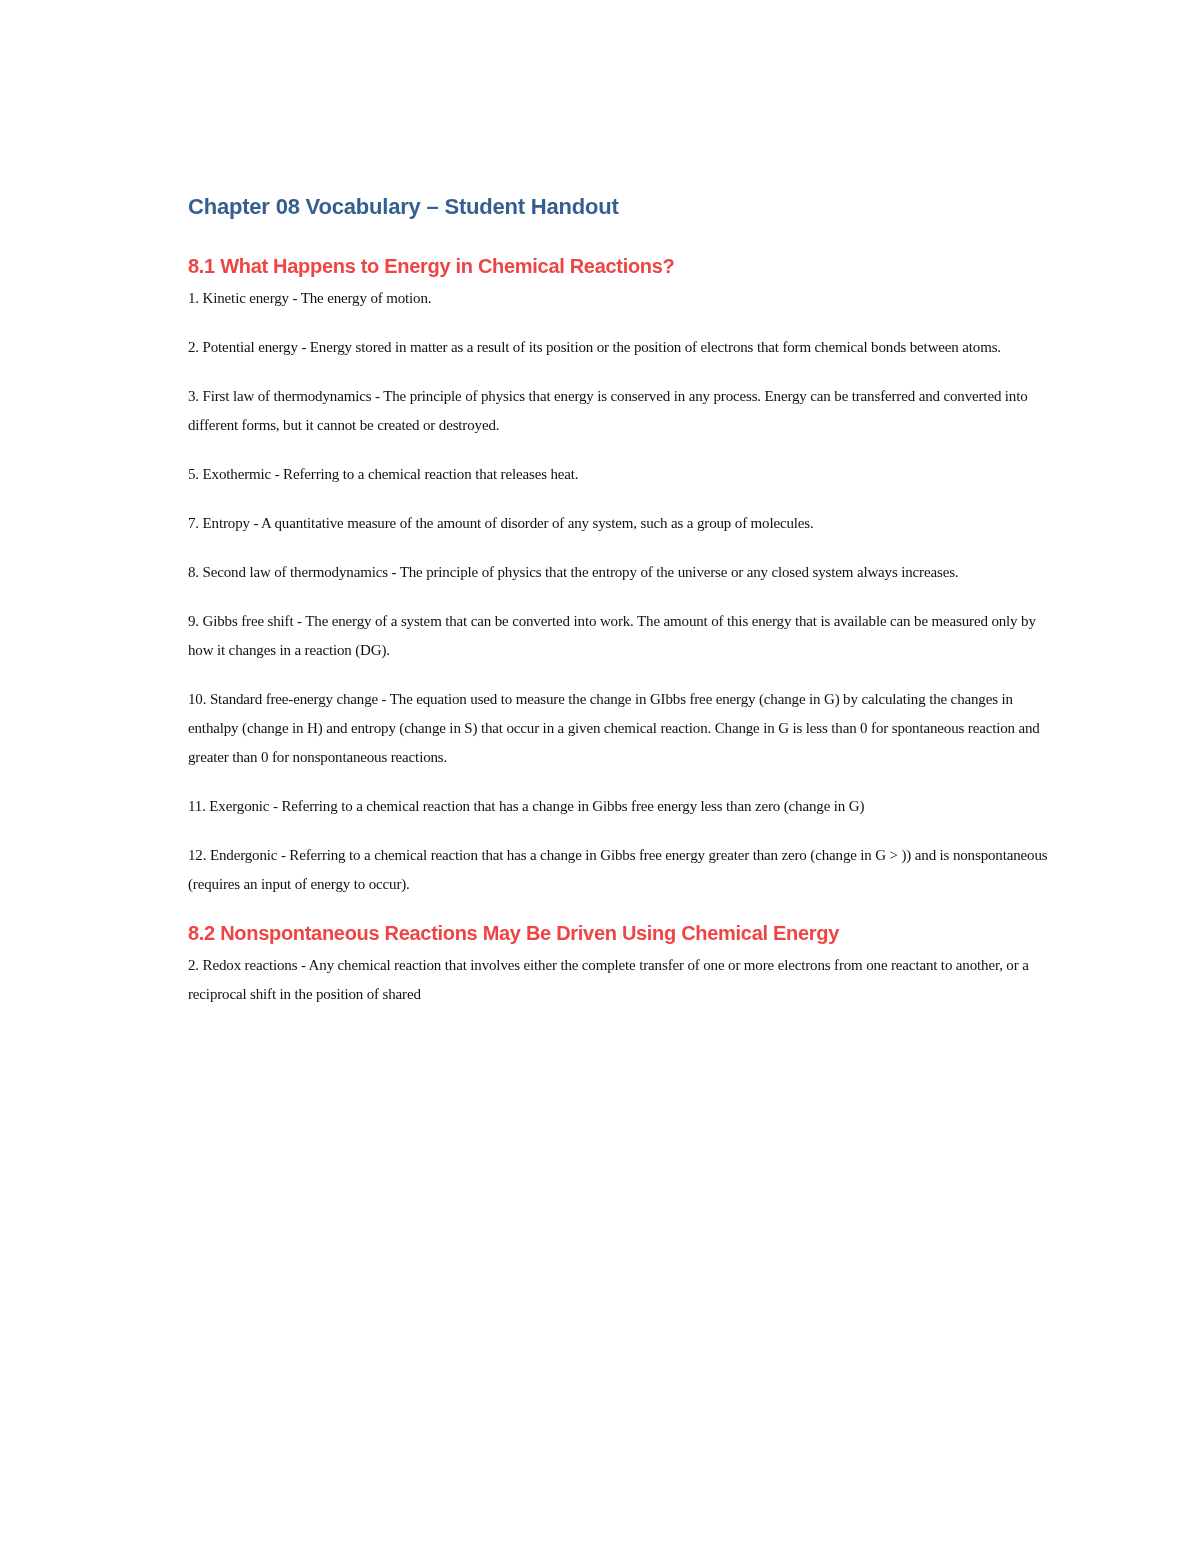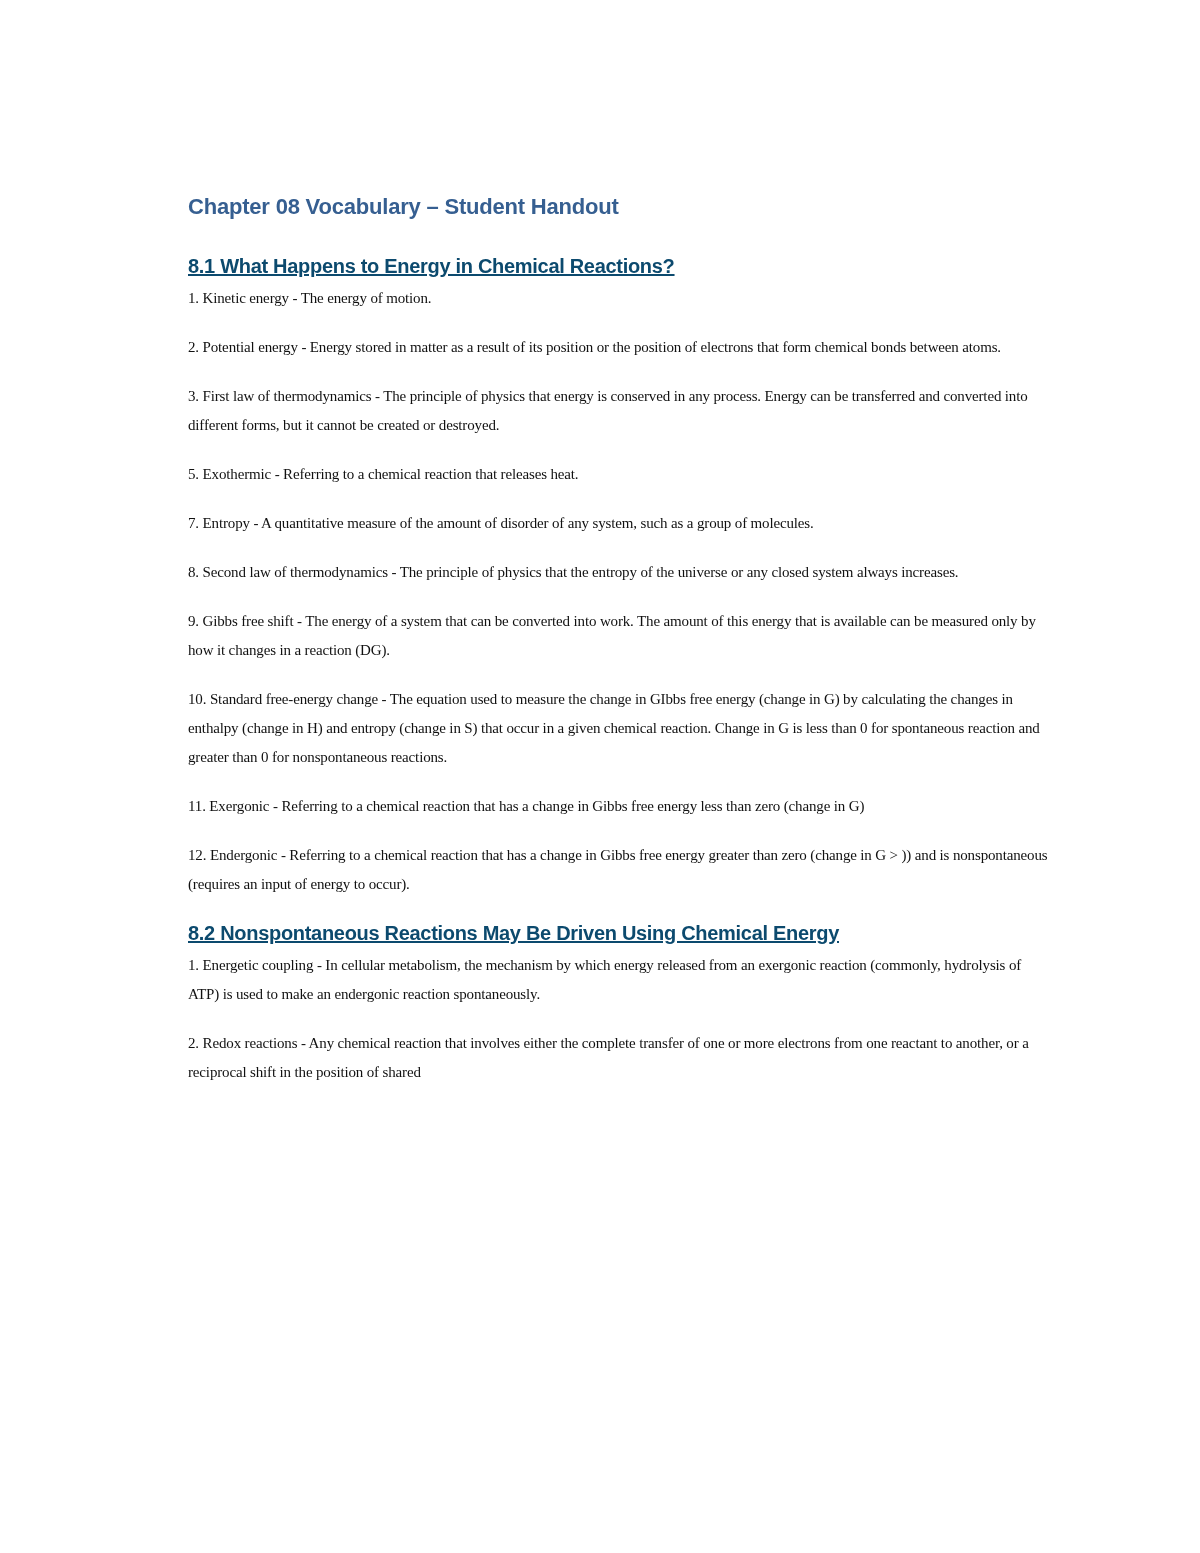--- a/index.html
+++ b/index.html
@@ -25,25 +25,24 @@
       font-weight: bold;
       color: #365f91;
       margin: 0 0 30px 0;
       line-height: 30px;
       letter-spacing: -0.2px;
     }
     .section-heading {
       font-family: "Liberation Sans", sans-serif;
       font-size: 20px;
       font-weight: bold;
-      color: #0c4a6e;
+      color: #ef4444;
       margin: 0 0 4px 0;
       line-height: 28px;
       letter-spacing: -0.3px;
-      text-decoration: underline;
     }
     .section-heading.second {
       margin-top: 2px;
     }
     .entry {
       font-family: "Liberation Serif", serif;
       font-size: 15px;
       color: #111111;
       line-height: 29px;
       margin: 0 0 20px 0;
@@ -80,17 +79,16 @@
     <p class="entry"><span class="num">10.</span> <span class="term">Standard free-energy change</span><span class="sep"> - </span><span class="def">The equation used to measure the change in GIbbs free energy (change in G) by calculating the changes in enthalpy (change in H) and entropy (change in S) that occur in a given chemical reaction. Change in G is less than 0 for spontaneous reaction and greater than 0 for nonspontaneous reactions.</span></p>
 
     <p class="entry"><span class="num">11.</span> <span class="term">Exergonic</span><span class="sep"> - </span><span class="def">Referring to a chemical reaction that has a change in Gibbs free energy less than zero (change in G)</span></p>
 
     <p class="entry"><span class="num">12.</span> <span class="term">Endergonic</span><span class="sep"> - </span><span class="def">Referring to a chemical reaction that has a change in Gibbs free energy greater than zero (change in G &gt; )) and is nonspontaneous (requires an input of energy to occur).</span></p>
   </section>
 
   <section>
     <h2 class="section-heading second">8.2 Nonspontaneous Reactions May Be Driven Using Chemical Energy</h2>
 
-    <p class="entry"><span class="num">1.</span> <span class="term">Energetic coupling</span><span class="sep"> - </span><span class="def">In cellular metabolism, the mechanism by which energy released from an exergonic reaction (commonly, hydrolysis of ATP) is used to make an endergonic reaction spontaneously.</span></p>
 
     <p class="entry"><span class="num">2.</span> <span class="term">Redox reactions</span><span class="sep"> - </span><span class="def">Any chemical reaction that involves either the complete transfer of one or more electrons from one reactant to another, or a reciprocal shift in the position of shared</span></p>
   </section>
 </div>
 
 </body></html>

